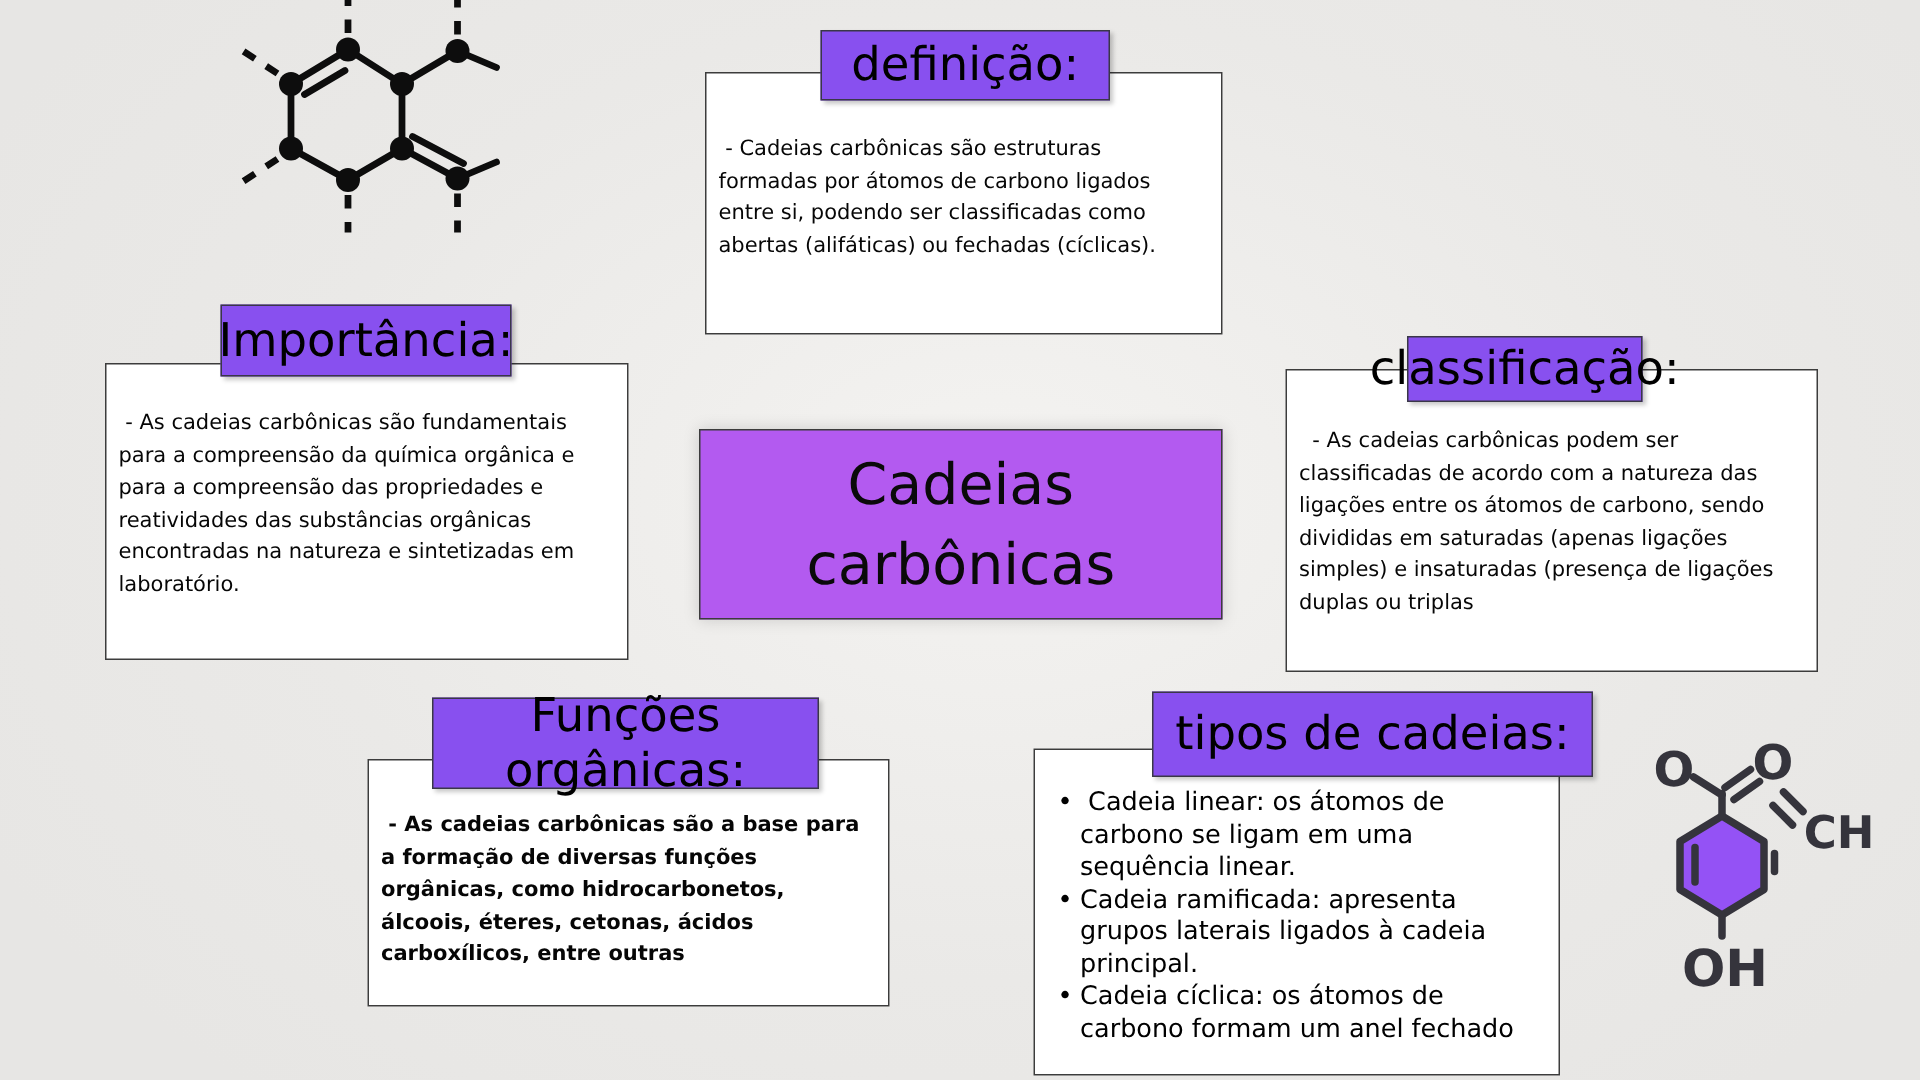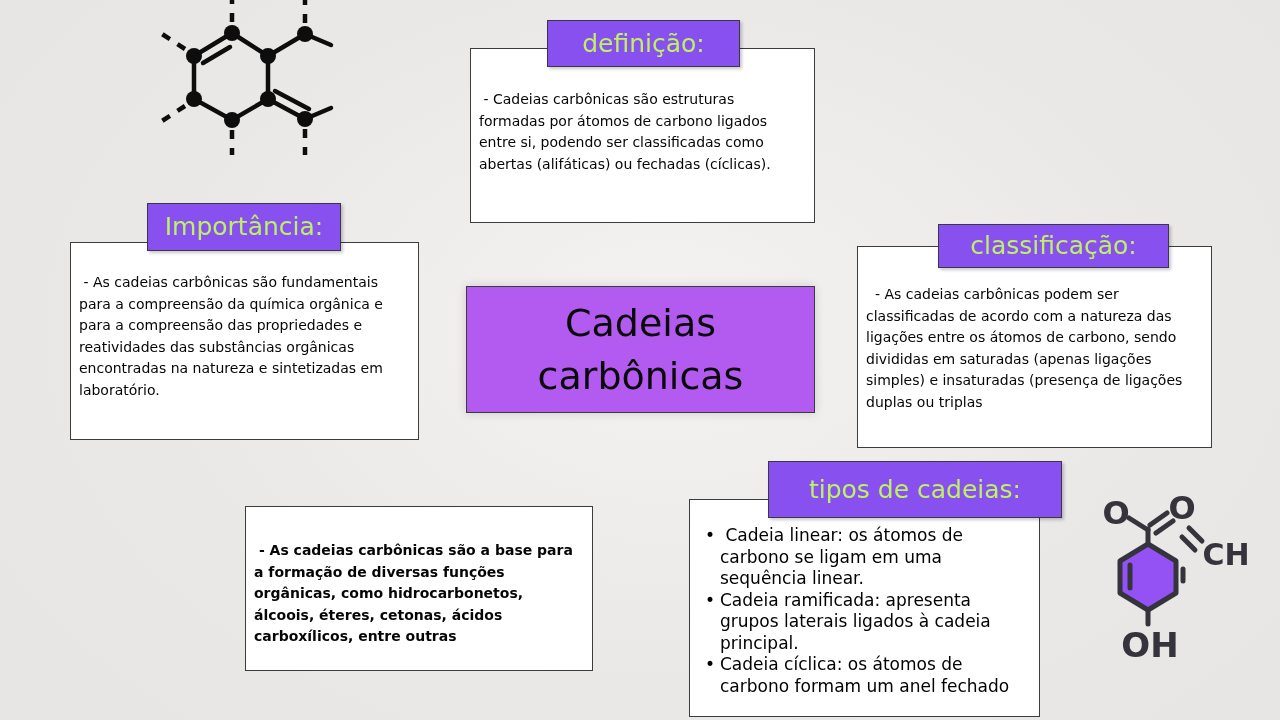--- a/index.html
+++ b/index.html
@@ -15,42 +15,42 @@
     box-sizing:border-box;
   }
   .card .body {
     font-size:14px; line-height:21.5px; color:#060606;
     white-space:pre-wrap; padding:0 10px 0 8px;
   }
   .badge {
     position:absolute; box-sizing:border-box;
     background:#8850ef; border:1.5px solid #3a3748;
     display:flex; align-items:center; justify-content:center;
-    text-align:center; font-size:25px; line-height:1.18; color:#bef264;
+    text-align:center; font-size:31px; line-height:1.18; color:#000000;
     box-shadow:2px 2px 3px rgba(0,0,0,0.22);
     z-index:3;
   }
   .center-node {
     position:absolute; box-sizing:border-box;
     background:#b35af0; border:1.5px solid #3c3c3c;
     display:flex; align-items:center; justify-content:center;
     text-align:center; font-size:38px; line-height:1.38; color:#0a0a0a;
     box-shadow:0 0 10px rgba(0,0,0,0.15);
     z-index:2;
   }
   
   #def-card   { left:470px; top:48px;  width:345px; height:175px; }
   #def-card .body { padding-top:40px; }
   #def-badge  { left:547px; top:20px;  width:193px; height:47px; }
   #imp-card   { left:70px;  top:242px; width:349px; height:198px; }
   #imp-card .body { padding-top:29px; }
   #imp-badge  { left:147px; top:203px; width:194px; height:48px; }
   #cls-card   { left:857px; top:246px; width:355px; height:202px; }
   #cls-card .body { padding-top:37px; }
-  #cls-badge  { left:938px; top:224px; width:231px; height:44px; }
+  #cls-badge  { left:938px; top:224px; width:157px; height:44px; }
   #center-node{ left:466px; top:286px; width:349px; height:127px; padding:0 38px; }
   #fun-card   { left:245px; top:506px; width:348px; height:165px; }
   #fun-card .body { padding-top:33px;font-weight:bold; }
   #fun-badge  { left:288px; top:465px; width:258px; height:61px; }
   #tip-card   { left:689px; top:499px; width:351px; height:218px; }
   #tip-badge  { left:724px; top:461px; width:294px; height:57px;margin-left:44px; }
   .bullet-list {
     margin:0; padding:25px 8px 0 10px; list-style:none;
     font-size:17px; line-height:21.5px;
   }
@@ -125,20 +125,23 @@
     <span>classificação:</span>
   </div>
 
   <div class="center-node" id="center-node">
     <span>Cadeias carbônicas</span>
   </div>
 
   <div class="card" id="fun-card">
     <div class="body"> - As cadeias carbônicas são a base para a formação de diversas funções orgânicas, como hidrocarbonetos, álcoois, éteres, cetonas, ácidos carboxílicos, entre outras</div>
   </div>
+  <div class="badge" id="fun-badge">
+    <span>Funções orgânicas:</span>
+  </div>
 
   <div class="card" id="tip-card">
     <ul class="bullet-list">
       <li>
         <span class="dot">•</span>
         <span class="txt"> Cadeia linear: os átomos de carbono se ligam em uma sequência linear.</span>
       </li>
       <li>
         <span class="dot">•</span>
         <span class="txt">Cadeia ramificada: apresenta grupos laterais ligados à cadeia principal.</span>

